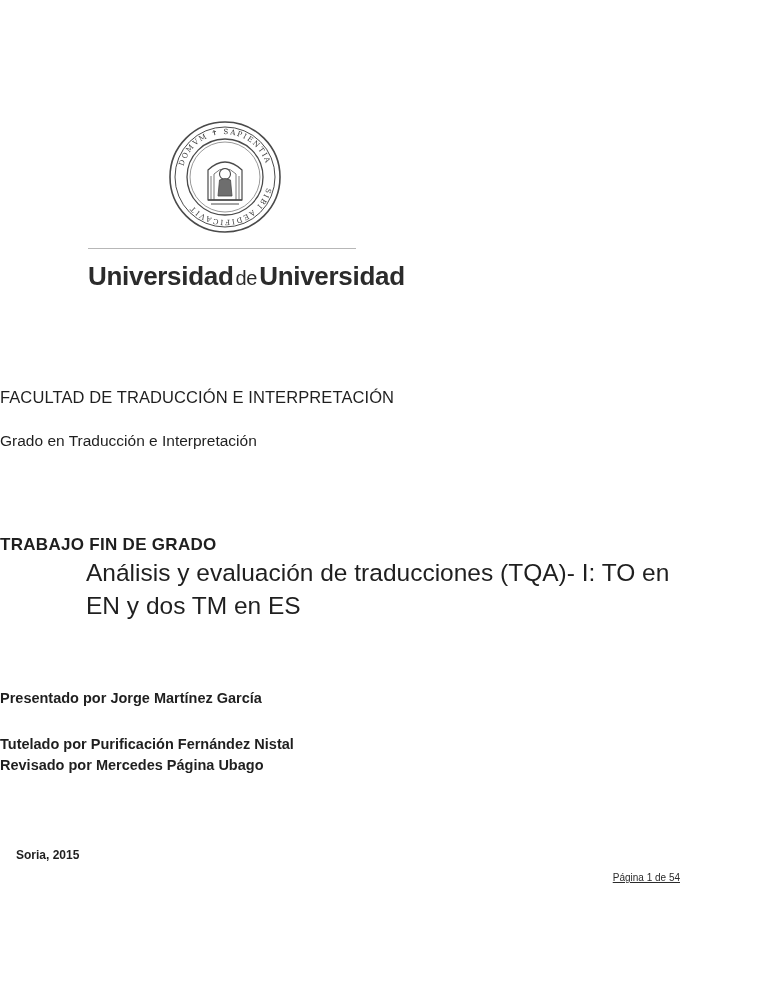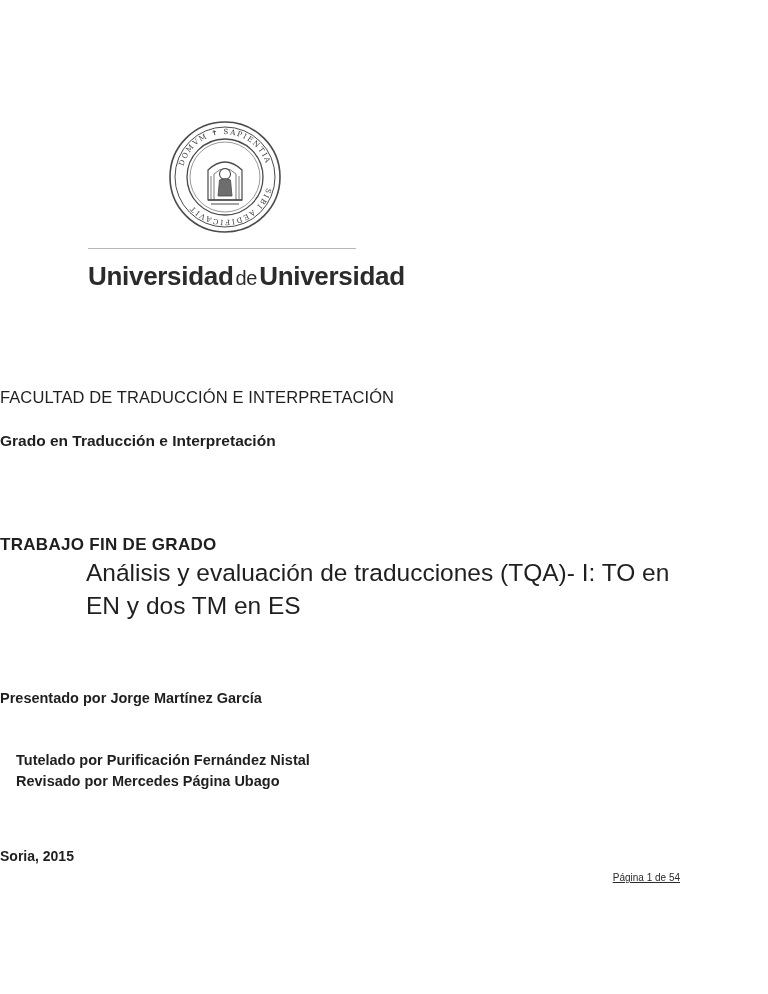--- a/index.html
+++ b/index.html
@@ -72,21 +72,21 @@
   .faculty {
     top: 388px;
     font-size: 16.5px;
     letter-spacing: 0.1px;
     color: #1f1f1f;
   }
 
   .degree {
     top: 432px;
     font-size: 15.5px;
-    font-weight: bold;
+    font-weight: normal;
     color: #1f1f1f;
   }
 
   .doc-type {
     top: 500px;
     font-size: 17px;
     font-weight: bold;
     letter-spacing: 0.3px;
     color: #1f1f1f;
     margin-top: 35px;
@@ -101,33 +101,33 @@
   }
 
   .presented {
     top: 690px;
     font-size: 14.5px;
     font-weight: bold;
     color: #1f1f1f;
   }
 
   .tutored {
-    top: 750px;
+    top: 734px;
     font-size: 14.5px;
     font-weight: bold;
     line-height: 1.45;
     color: #1f1f1f;
-    margin-left: 16px;
   }
 
   .place-year {
     top: 848px;
-    font-size: 14px;
-    font-weight: bold;
-    color: #1f1f1f;
+    font-size: 12px;
+    font-weight: bold;
+    color: #1f1f1f;
+    padding-left: 16px;
   }
 
   .page-number {
     position: absolute;
     right: 88px;
     top: 872px;
     font-size: 10px;
     color: #2a2a2a;
     text-decoration: underline;
   }

